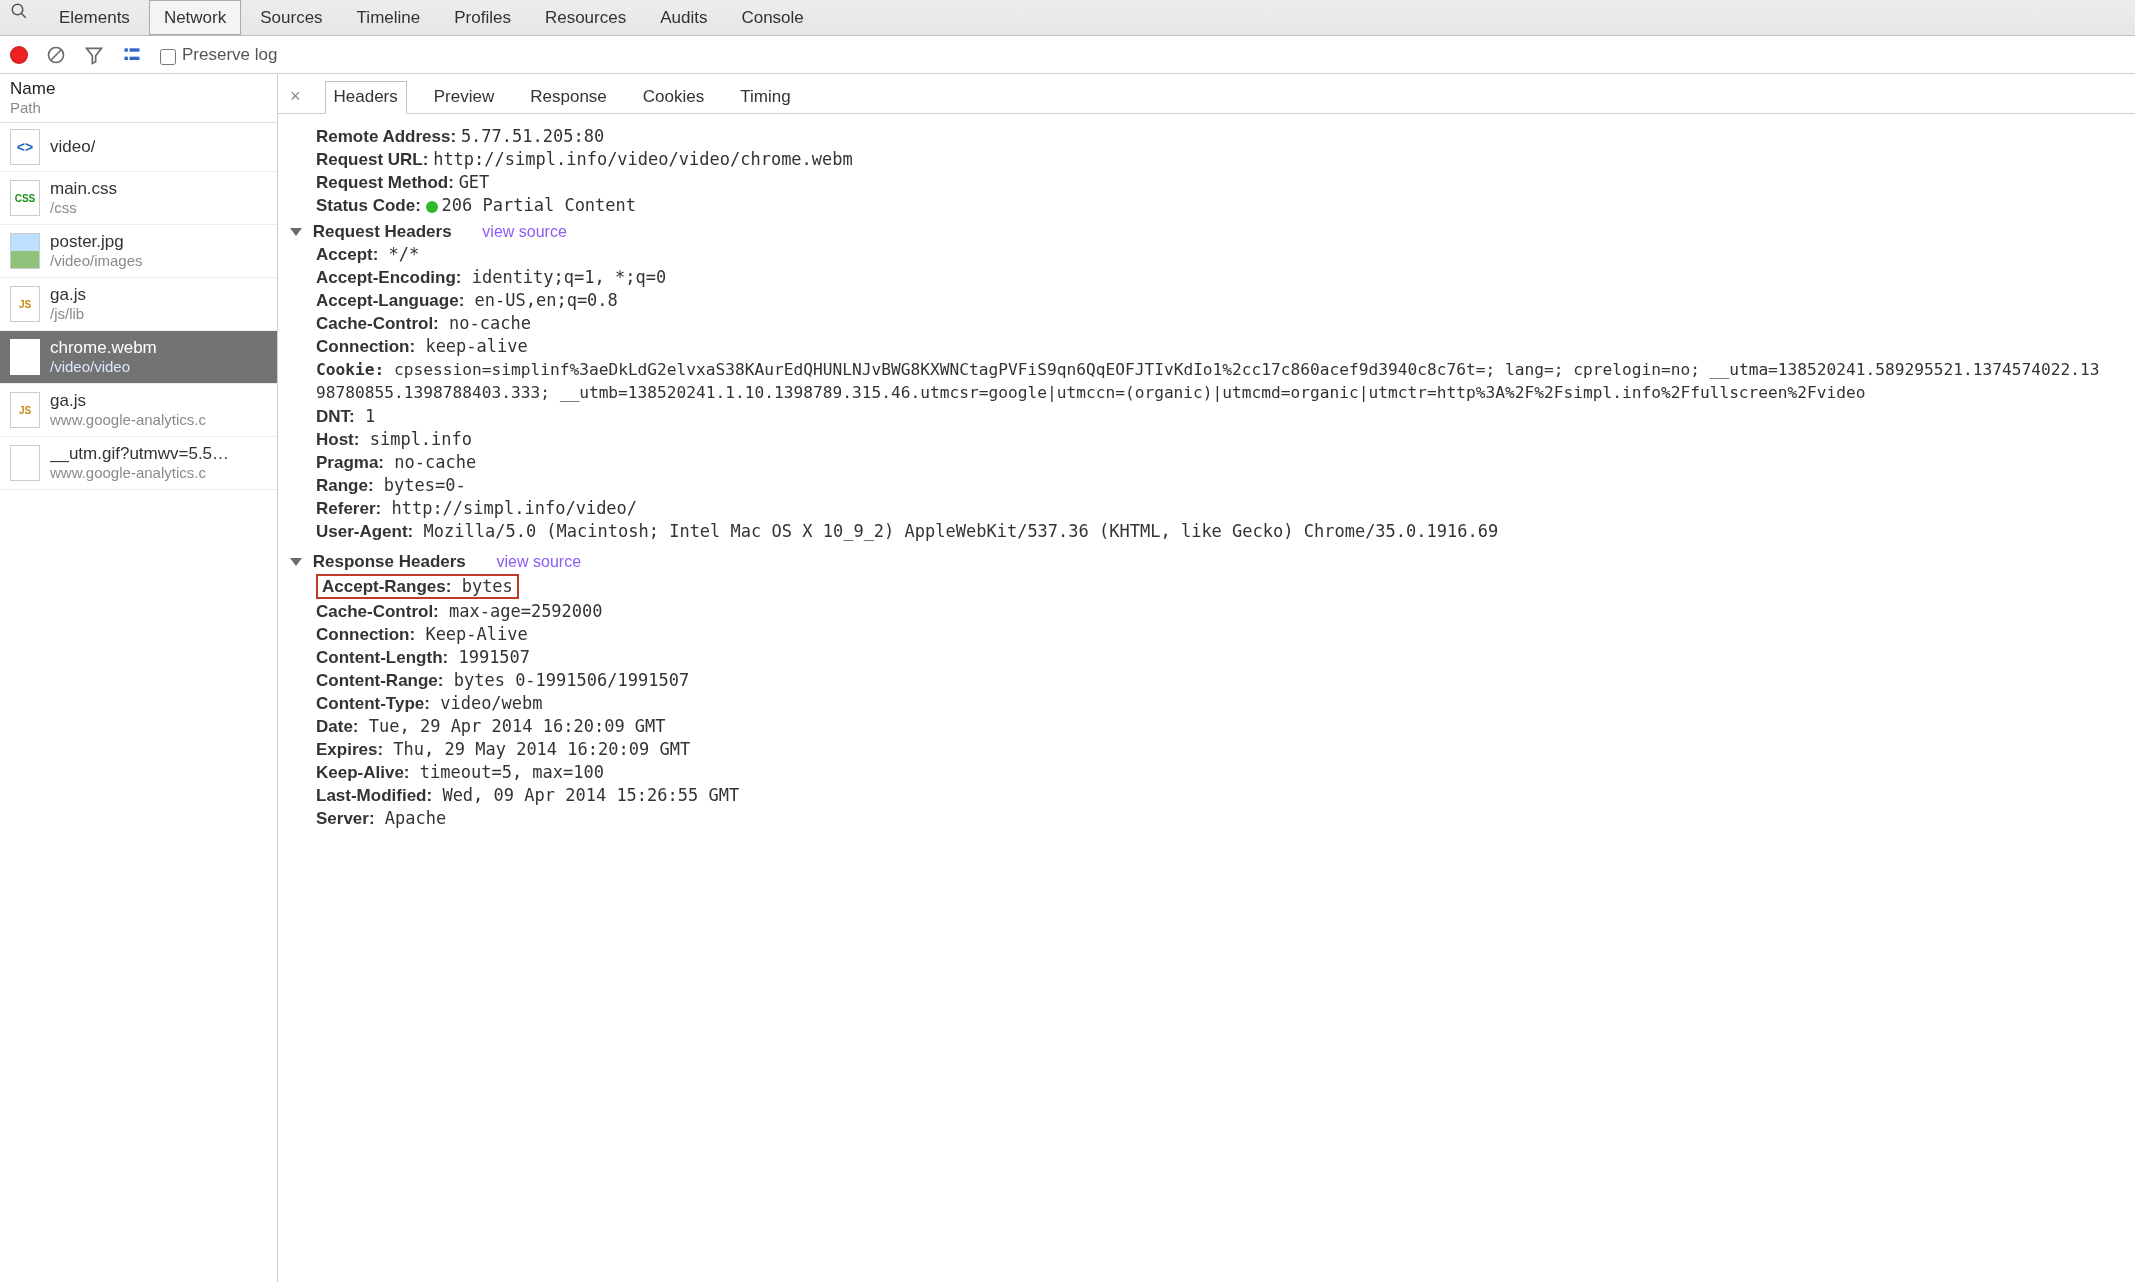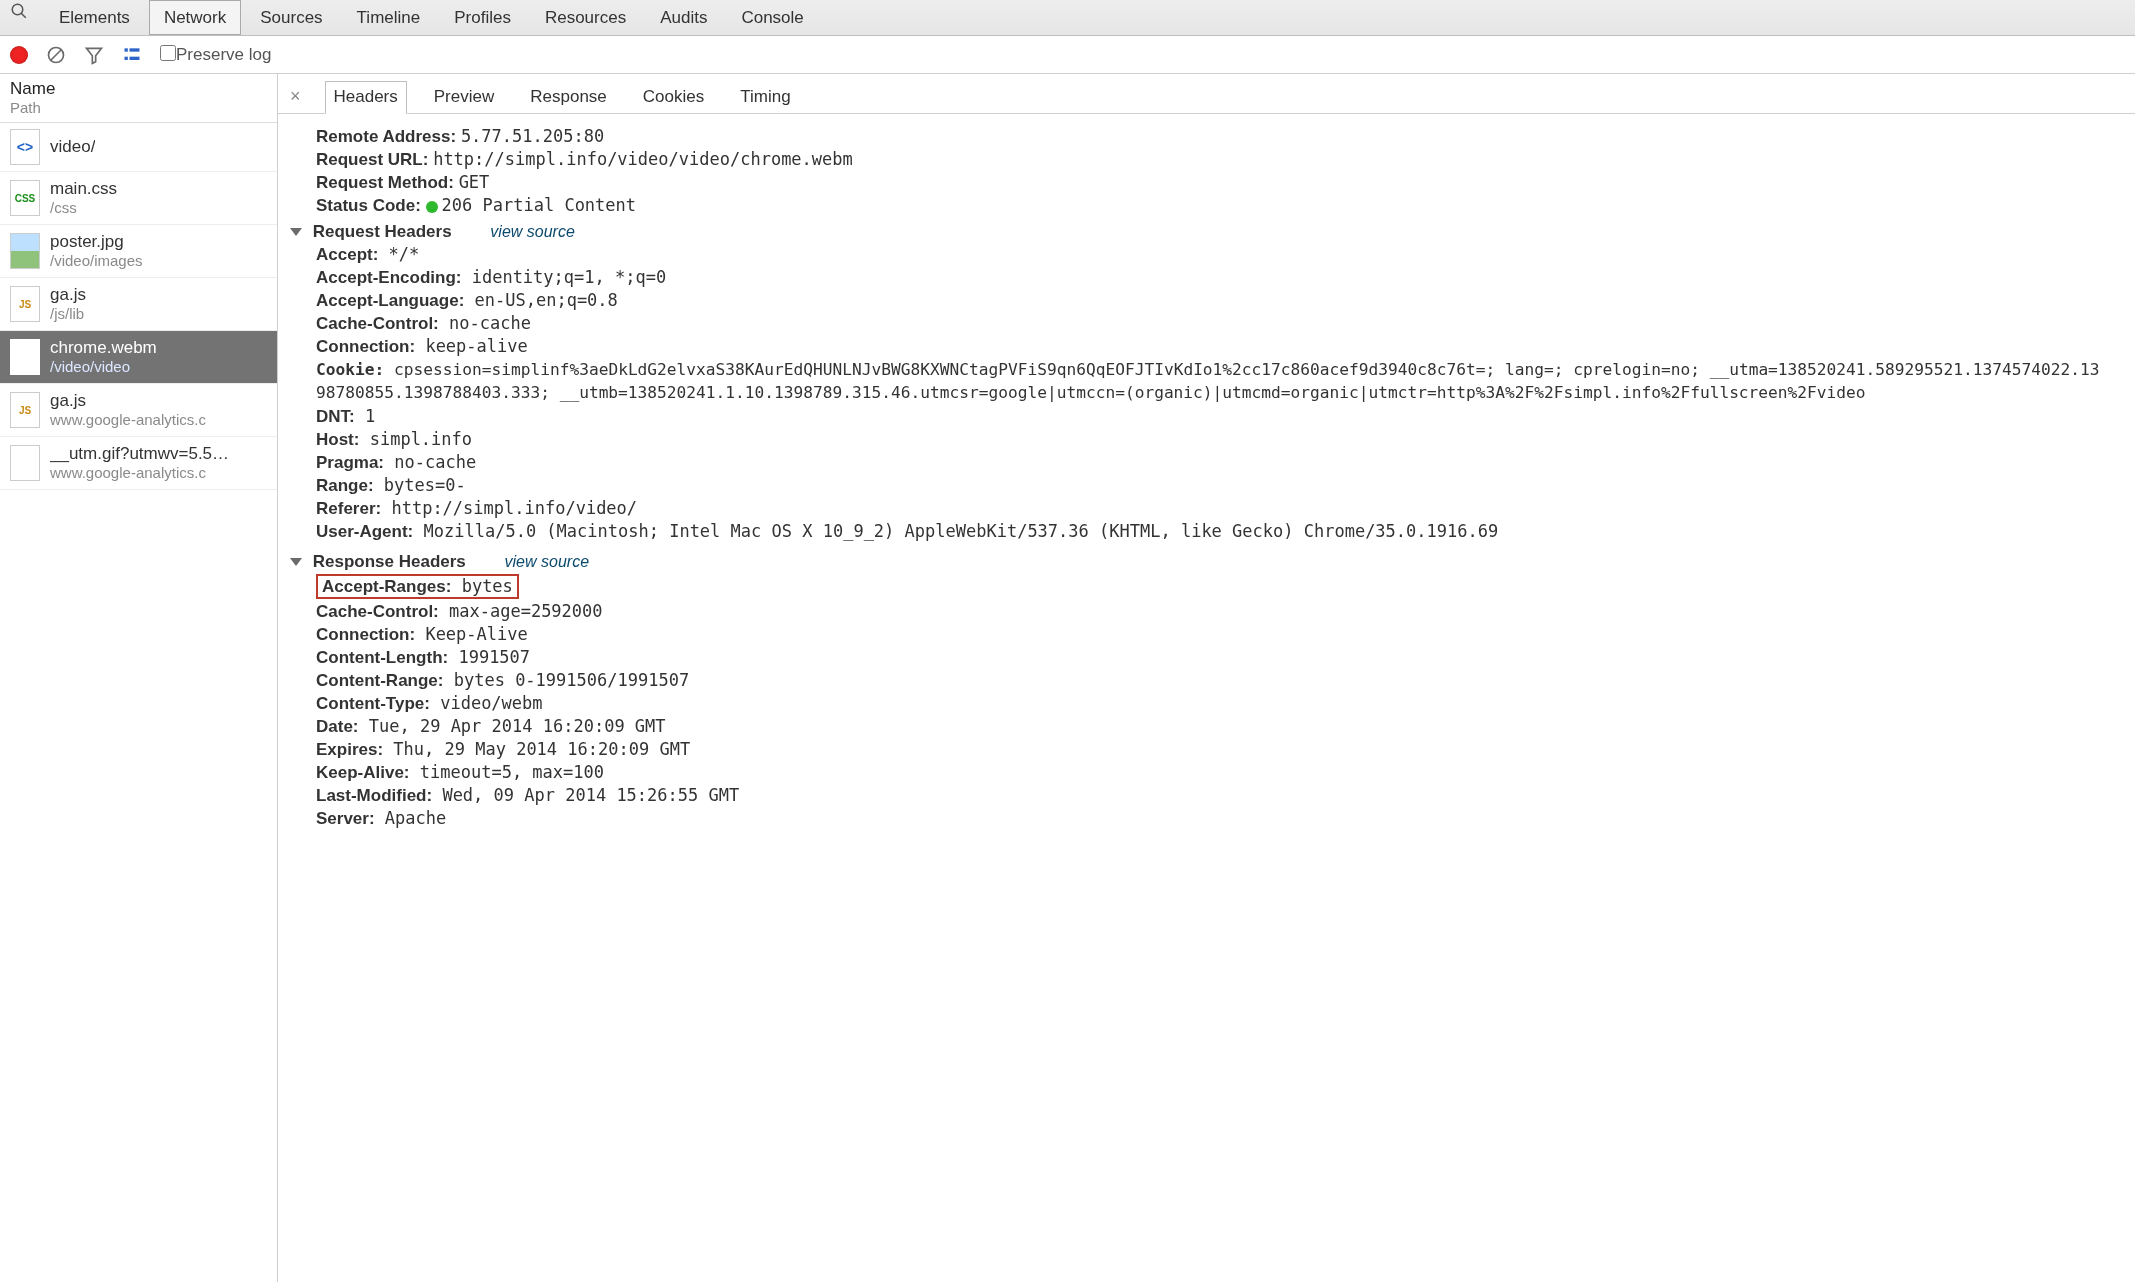--- a/index.html
+++ b/index.html
@@ -39,21 +39,21 @@
   align-items:center;
   height: 38px;
   padding: 0 10px;
   border-bottom: 1px solid #cfcfcf;
   gap: 18px;
   background:#fff;
 }
 .rec-dot { width:18px;height:18px;border-radius:50%;background:#e22; box-shadow: inset 0 0 3px rgba(0,0,0,.3);}
 .icon-plain { color:#6b6b6b; display:flex; align-items:center;}
 .toolbar .blue-icon { color:#2f65c9; }
-.toolbar label { display:flex; align-items:flex-start; color:#555;}
+.toolbar label { display:flex; align-items:flex-end; gap:6px; color:#555;}
 .toolbar input[type=checkbox]{ width:16px;height:16px;}
 .main {
   display:flex;
   height: calc(100% - 74px);
 }
 .sidebar {
   width: 278px;
   border-right: 1px solid #cfcfcf;
   overflow:hidden;
   display:flex;
@@ -108,21 +108,21 @@
 .detail-body { flex:1; overflow:auto; padding: 10px 20px 20px 28px;}
 .kv { margin: 2px 10px; font-size:17px;}
 .kv .k { font-weight:bold; color:#333;}
 .kv .v { font-family: Menlo, Consolas, monospace; color:#333;}
 .section {
   margin-top: 6px;
   margin-bottom: 2px;
 }
 .section .tri { display:inline-block; width:0;height:0;border-left:6px solid transparent;border-right:6px solid transparent;border-top:8px solid #6b6b6b; margin-right:6px; transform:translateY(-1px);}
 .section .sec-title { font-weight:bold;}
-.section .view-src { color:#0c4a6e; margin-left: 34px; font-size:16px;font-style:italic;}
+.section .view-src { color:#8b5cf6; margin-left: 26px; font-size:16px;}
 .cookie-block { font-family:Menlo,Consolas,monospace; font-size:16.2px; line-height:1.4; word-break:break-all;}
 .status-dot { display:inline-block;width:12px;height:12px;border-radius:50%;background:#2db82d;vertical-align:middle;margin-right:4px;}
 .highlight { border:2px solid #c03a2b; padding: 0 4px; display:inline-block;}
 svg{display:block;}
 </style>
 </head>
 <body>
 
 <div class="tabbar">
   <span class="search-icon">

